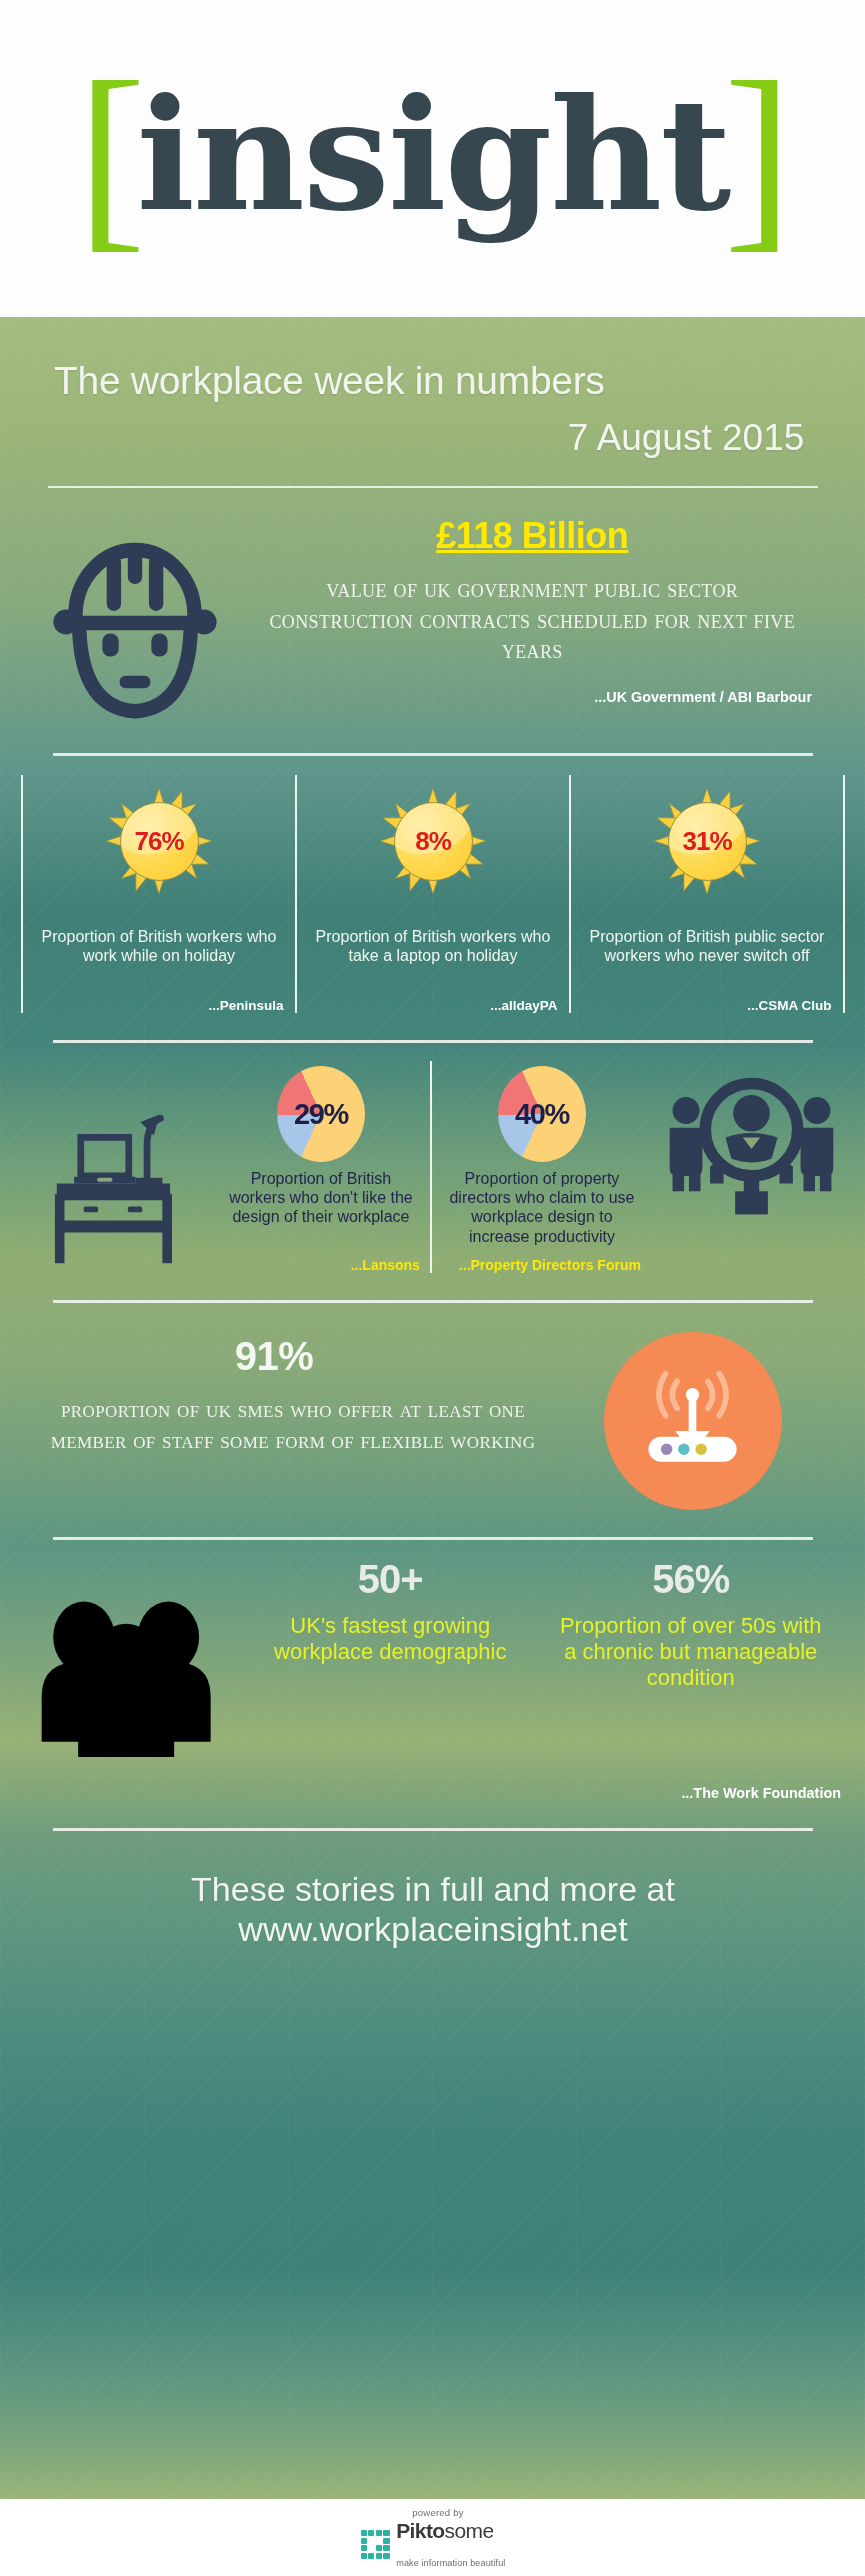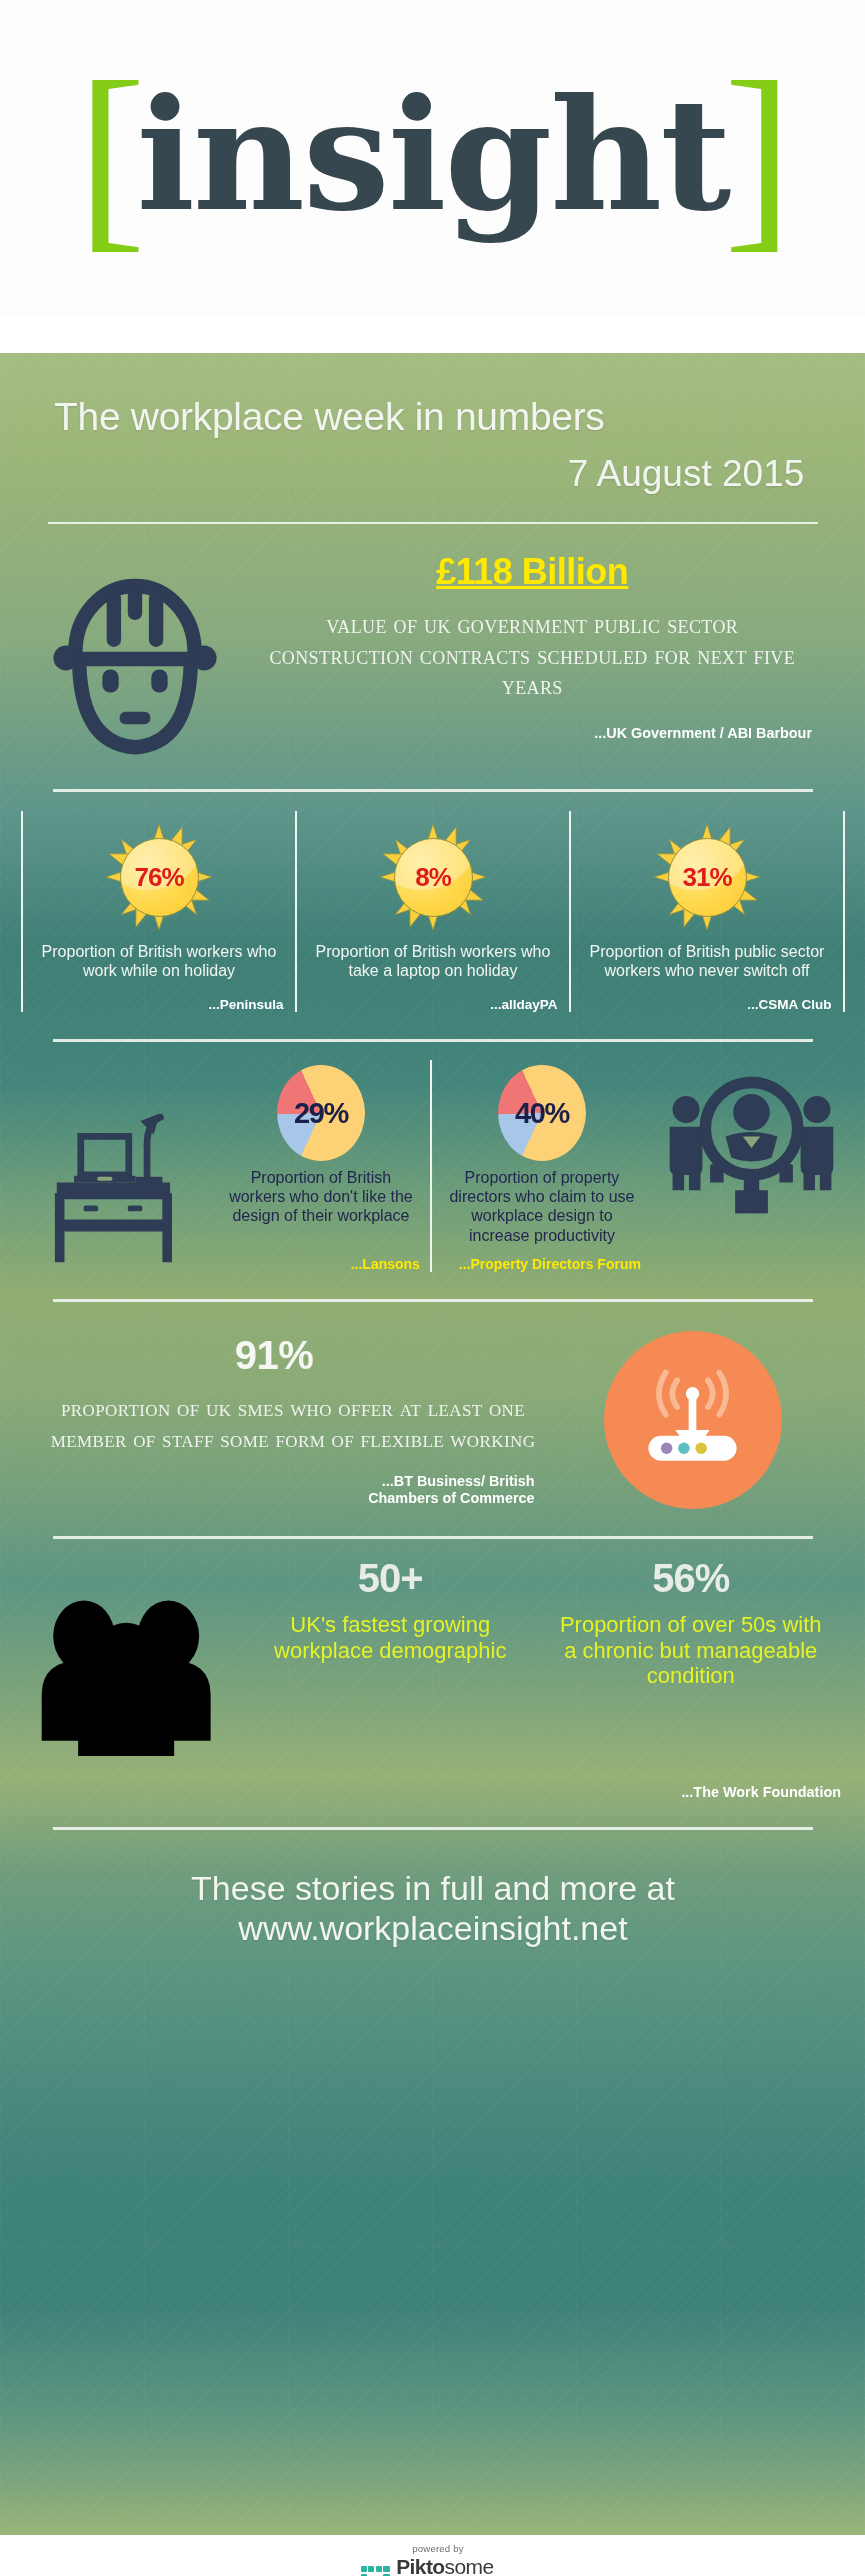--- a/index.html
+++ b/index.html
@@ -72,21 +72,20 @@
         #97b176 1424px,
         #6f9c7c 1520px,
         #5c9580 1616px,
         #4b8a7d 1731px,
         #3f827a 1828px,
         #3e8179 1953px,
         #5c9580 2058px,
         #7fa67c 2135px,
         #9ab578 2182px);
     overflow:hidden;
-    margin-top:36px;
   }
   
   .body-band:before{
     content:"";
     position:absolute; inset:0;
     background-image:repeating-linear-gradient(135deg,
         rgba(255,255,255,0.035) 0px,
         rgba(255,255,255,0.035) 1px,
         rgba(255,255,255,0) 1px,
         rgba(255,255,255,0) 6.7px);
@@ -179,20 +178,21 @@
     padding:19px 21px 0 21px;
   }
   .suncol{
     flex:1;
     padding:13.5px 11.5px 0 11.5px;
     border-left:2.9px solid #eef3ec;
     display:flex;
     flex-direction:column;
     align-items:center;
     min-height:188px;
+    gap:21px;
   }
   .suncol:last-child{border-right:2.9px solid #eef3ec;}
   .sun{
     position:relative;
     width:106px;height:106px;
     display:flex;align-items:center;justify-content:center;
   }
   .sun-rays{position:absolute;inset:0;}
   .sun-body{
     position:relative;
@@ -573,24 +573,20 @@
           </svg>
         </div>
 
       </div>
       <div class="rule short"></div>
 
       <div class="sec4">
         <div class="sec4-txt">
           <div class="pct91">91%</div>
           <div class="sec4-caps">Proportion of  UK SMEs who offer at least one member of staff some form of  flexible working</div>
-          <div class="sec4-src">
-            <div>...BT Business/ British</div>
-            <div>Chambers of Commerce</div>
-          </div>
         </div>
         <div class="router-wrap">
           <div class="router-circle">
             <svg width="115" height="115" viewBox="0 0 120 120">
               <g fill="#ffffff">
                 <rect x="14" y="76" width="92" height="26" rx="13"></rect>
                 <rect x="56" y="34" width="8" height="40" rx="4"></rect>
                 <circle cx="60" cy="32" r="7"></circle>
                 <path d="M42 70 h36 l-6 8 h-24z"></path>
                 <circle cx="33" cy="89" r="6" fill="#9a86b8"></circle>

